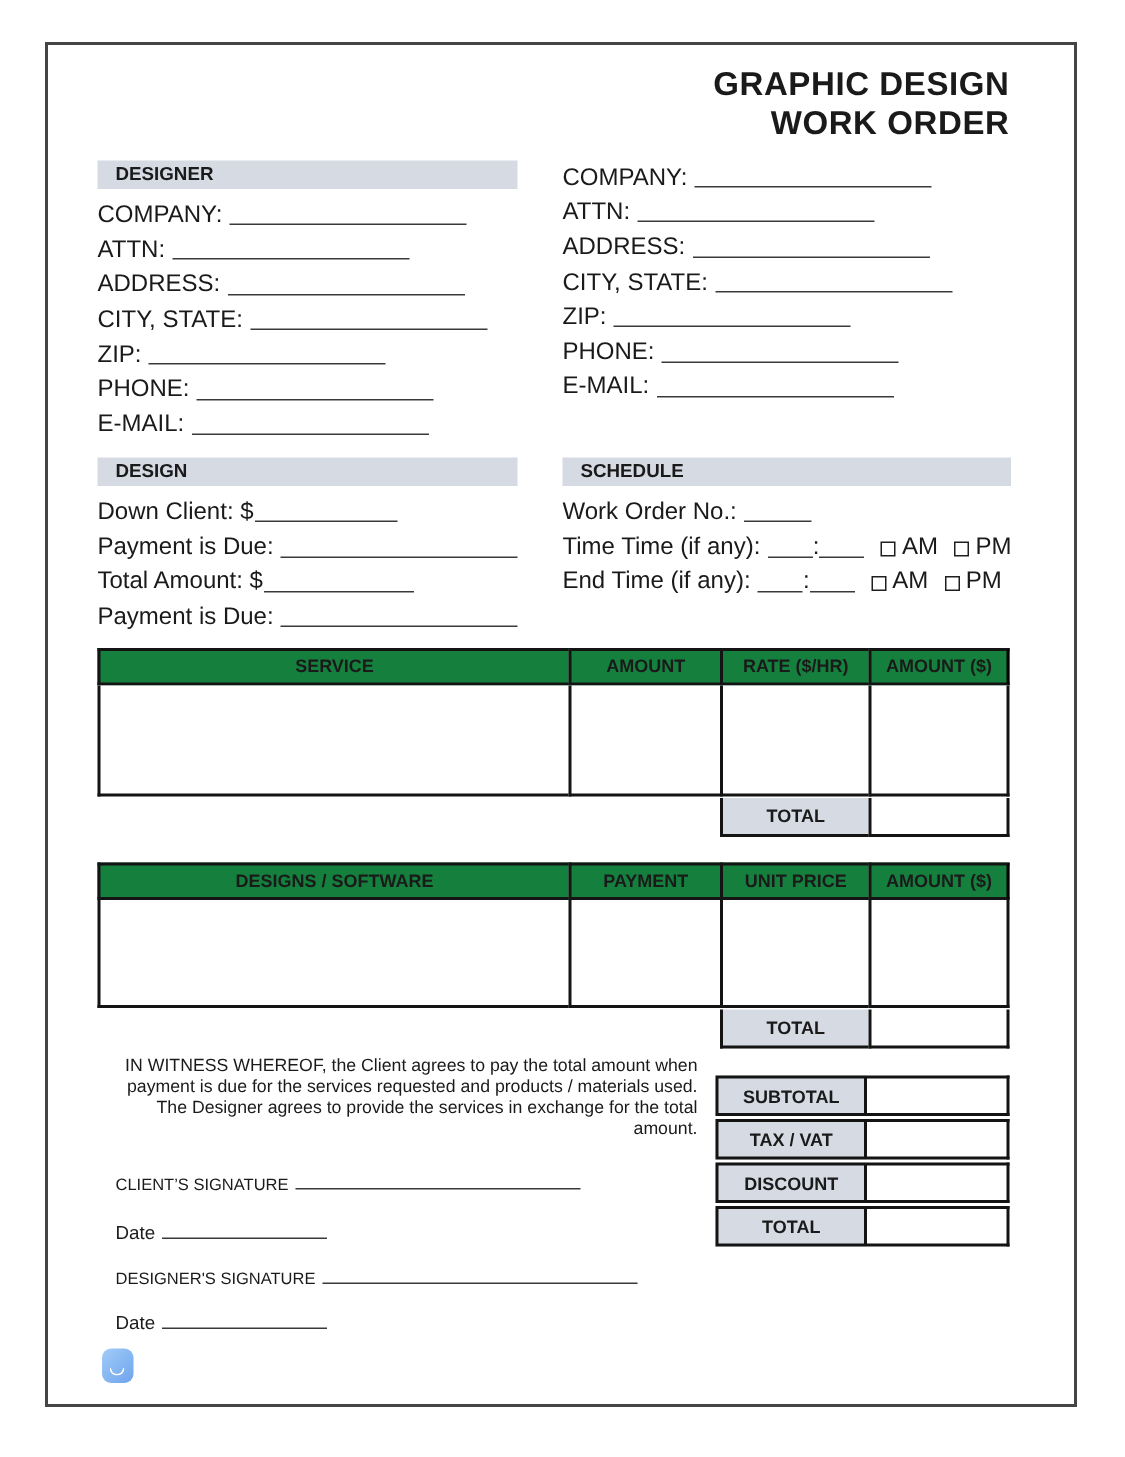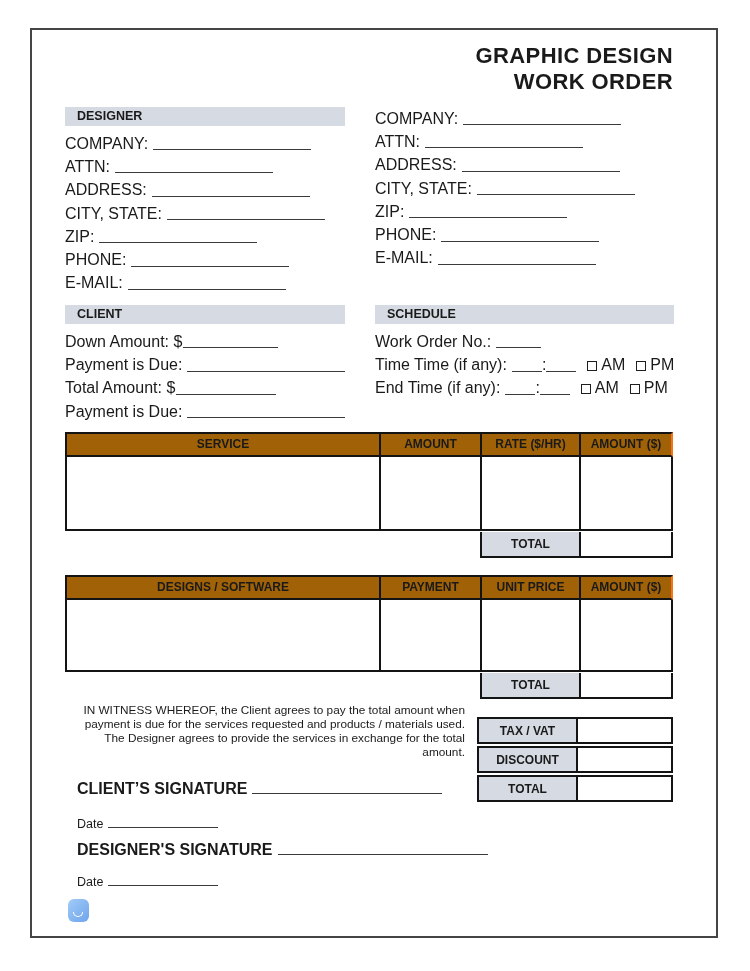--- a/index.html
+++ b/index.html
@@ -68,28 +68,28 @@
   }
   
   .tbl {
     display: grid;
     grid-template-columns: 314px 101px 99px 1fr;
     font-size: 12px;
   }
   .tbl.first  { margin-top: 9px; }
   .tbl.second { margin-top: 17px; }
   .tbl .hc {
-    background: #a16207;
+    background: #15803d;
     font-weight: bold;
     text-align: center;
     height: 25px; line-height: 21px;
     border: 2px solid #141414;
     border-right: none;
   }
-  .tbl .hc:nth-child(4) { border-right: 2px solid #f97316; }
+  .tbl .hc:nth-child(4) { border-right: 2px solid #000000; }
   .tbl .bc {
     height: 74px;
     background: #ffffff;
     border-left: 2px solid #141414;
     border-bottom: 2px solid #141414;
     border-top: none;
   }
   .tbl .bc:nth-child(8) { border-right: 2px solid #141414; }
   .tbl .sp { border: none; height: 26px; }
   .tbl .totlbl {
@@ -118,21 +118,21 @@
     line-height: 14px;
     width: 400px;
     padding-left: 12px;
   }
   .sigrow {
     display: flex; align-items: baseline;
     font-size: 13px;
     padding-left: 12px;
     white-space: nowrap;
   }
-  .sigrow .slabel { font-weight: bold; font-size: 16px; }
+  .sigrow .slabel { font-weight: normal; font-size: 11px; }
   .client-sig { margin-top: 21px; }
   .client-date { margin-top: 17px; font-size: 12.5px; }
   .designer-sig { margin-top: 10px; }
   .designer-date { margin-top: 14px; font-size: 12.5px; }
   .sumtbl { margin-top: 14px; }
   .sumrow { display: flex; margin-bottom: 2px; }
   .sumrow .slbl {
     width: 101px;
     background: #d5dae3;
     font-weight: bold;
@@ -234,23 +234,23 @@
         </div>
       <div class="frow">
           <span>E-MAIL:</span>
           <span class="fill w158"></span>
         </div>
     </section>
   </div>
 
   <div class="cols second">
     <section class="col-left">
-      <div class="bar">CLIENT</div>
-      <div class="frow">
-          <span>Down Amount: $</span>
+      <div class="bar">DESIGN</div>
+      <div class="frow">
+          <span>Down Client: $</span>
           <span class="fill w95" style="margin-left:1px"></span>
         </div>
       <div class="frow">
           <span>Payment is Due:</span>
           <span class="fill w160"></span>
         </div>
       <div class="frow">
           <span>Total Amount: $</span>
           <span class="fill w100" style="margin-left:1px"></span>
         </div>
@@ -326,20 +326,24 @@
           <span class="fill w190"></span>
       </div>
       <div class="sigrow client-date">
         <span>Date</span>
           <span class="fill w110"></span>
       </div>
     </div>
     <div class="bright">
       <div class="sumtbl">
         <div class="sumrow">
+          <div class="slbl">SUBTOTAL</div>
+          <div class="sval"></div>
+        </div>
+        <div class="sumrow">
           <div class="slbl">TAX / VAT</div>
           <div class="sval"></div>
         </div>
         <div class="sumrow">
           <div class="slbl">DISCOUNT</div>
           <div class="sval"></div>
         </div>
         <div class="sumrow">
           <div class="slbl">TOTAL</div>
           <div class="sval"></div>

